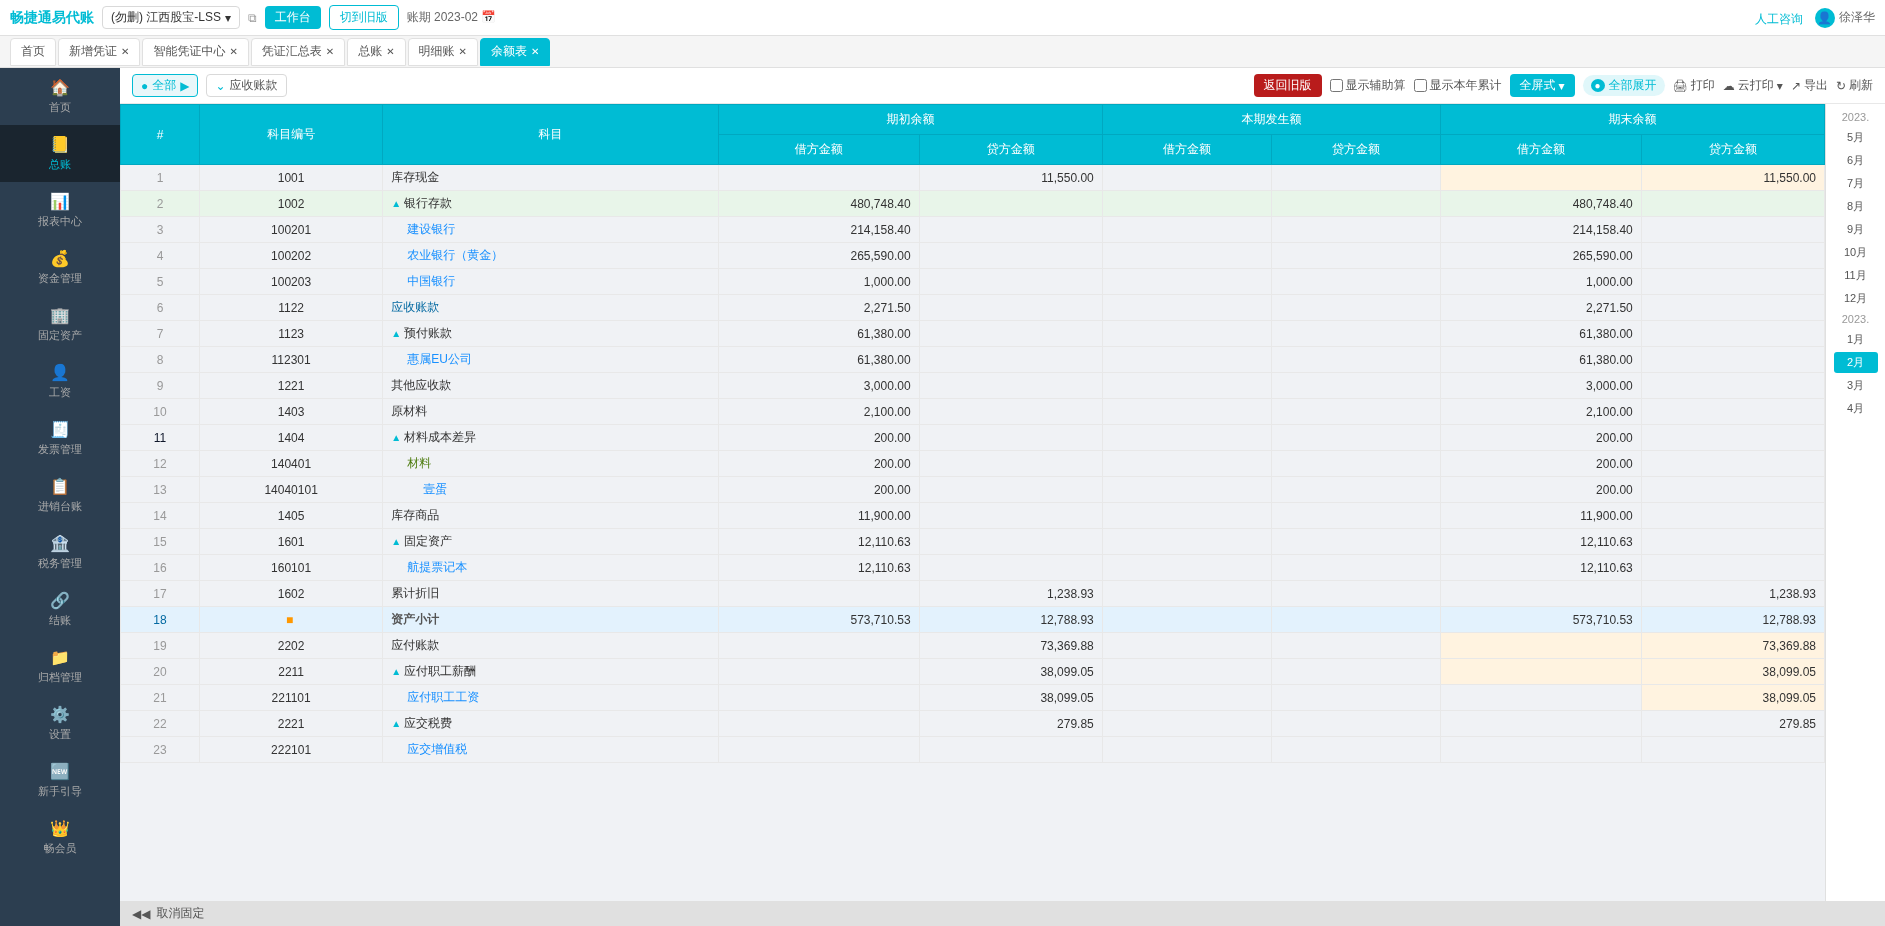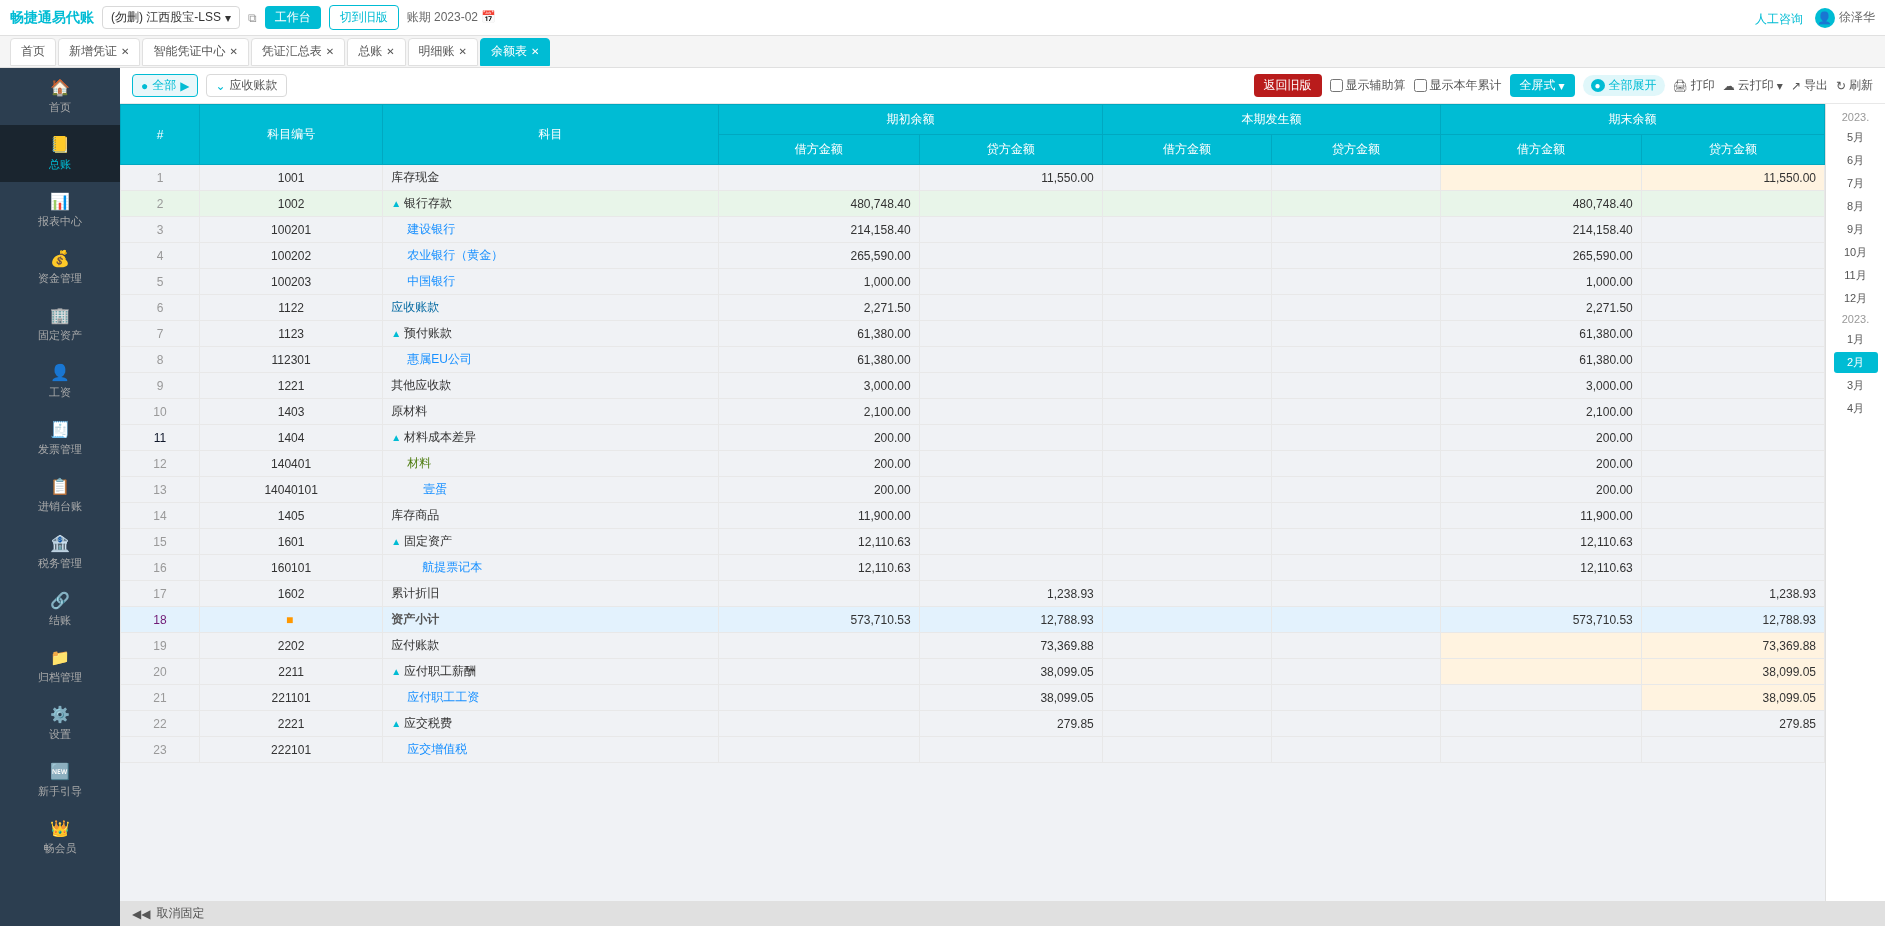--- a/index.html
+++ b/index.html
@@ -417,41 +417,41 @@
                 <td>12,110.63</td>
                 <td></td>
                 <td></td>
                 <td></td>
                 <td>12,110.63</td>
                 <td></td>
               </tr>
               <tr>
                 <td class="center-align" style="color: rgb(153, 153, 153);">16</td>
                 <td class="center-align" style="font-size: 12px;">160101</td>
-                <td class="left-align" style="cursor: pointer; padding-left: 24px;"><a href="#" style="color: rgb(24, 144, 255); text-decoration: none; margin-left: 15px;">航提票记本</a></td>
+                <td class="left-align" style="cursor: pointer; padding-left: 24px;"><a href="#" style="color: rgb(24, 144, 255); text-decoration: none;">航提票记本</a></td>
                 <td>12,110.63</td>
                 <td></td>
                 <td></td>
                 <td></td>
                 <td>12,110.63</td>
                 <td></td>
               </tr>
               <tr>
                 <td class="center-align" style="color: rgb(153, 153, 153);">17</td>
                 <td class="center-align" style="font-size: 12px;">1602</td>
                 <td class="left-align" style="cursor: pointer; padding-left: 8px;"><span style="color: rgb(51, 51, 51);">累计折旧</span></td>
                 <td></td>
                 <td>1,238.93</td>
                 <td></td>
                 <td></td>
                 <td></td>
                 <td>1,238.93</td>
               </tr>
               <tr class="subtotal-row">
-                <td class="center-align" style="color: #701a75;">18</td>
+                <td class="center-align" style="color: #0369a1;">18</td>
                 <td class="center-align" style="font-size: 12px;"><span style="color:#ff9800;margin-right:3px;">■</span></td>
                 <td class="left-align" style="cursor: pointer; padding-left: 8px;"><span style="color: rgb(85, 85, 85); font-weight: bold;">资产小计</span></td>
                 <td>573,710.53</td>
                 <td>12,788.93</td>
                 <td></td>
                 <td></td>
                 <td>573,710.53</td>
                 <td>12,788.93</td>
               </tr>
               <tr>

